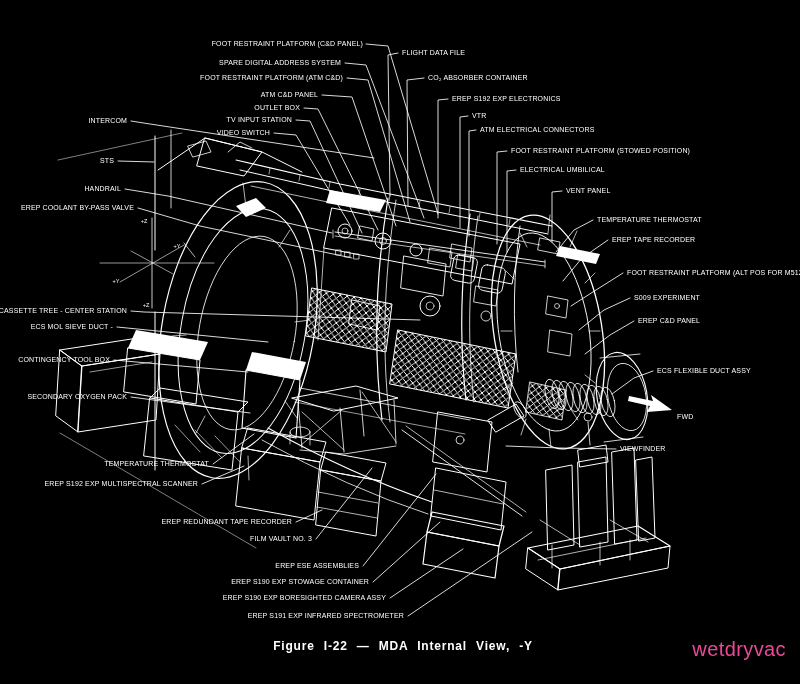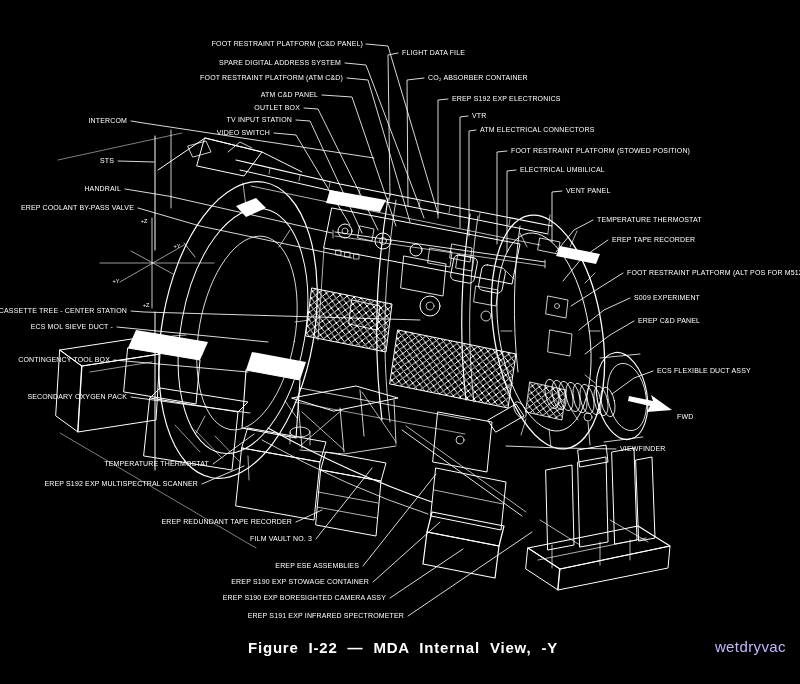--- a/index.html
+++ b/index.html
@@ -22,26 +22,26 @@
     position:absolute; color:#fff; font-size:7px; line-height:8px;
     white-space:nowrap; letter-spacing:.15px; transform:translateY(-50%);
   }
   .callout.align-right { transform:translate(-100%,-50%); }
   .axis-marker {
     position:absolute; color:#fff; font-size:5.5px; line-height:6px;
     transform:translate(-50%,-50%); white-space:nowrap;
   }
   .caption {
     position:absolute; left:403px; top:639px; transform:translateX(-50%);
-    color:#fff; font-weight:bold; font-size:15px; letter-spacing:.8px;
+    color:#fff; font-weight:bold; font-size:12px; letter-spacing:.8px;
     word-spacing:5px; white-space:nowrap;
   }
   .watermark {
-    position:absolute; right:14px; top:638px; color:#c4b5fd;
-    font-size:15px; letter-spacing:.4px; white-space:nowrap;
+    position:absolute; right:14px; top:638px; color:#ec4899;
+    font-size:20px; letter-spacing:.4px; white-space:nowrap;
   }
 </style>
 </head>
 <body>
 
 <div id="stage">
 
   <svg id="art" width="800" height="684" viewBox="0 0 800 684">
     <defs>
       <pattern id="mesh" width="7" height="7" patternUnits="userSpaceOnUse" patternTransform="rotate(8)">

